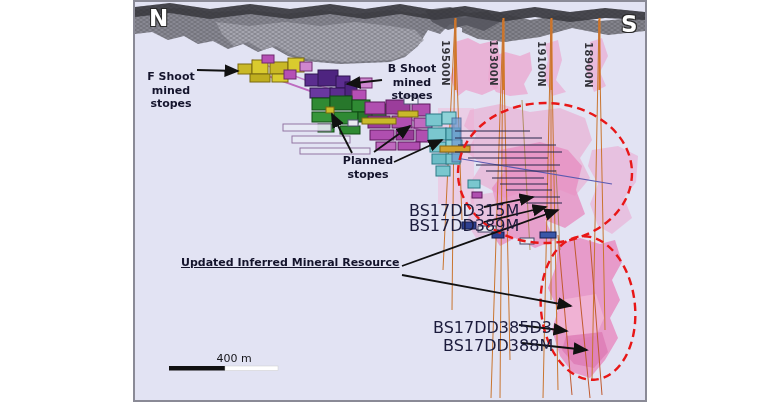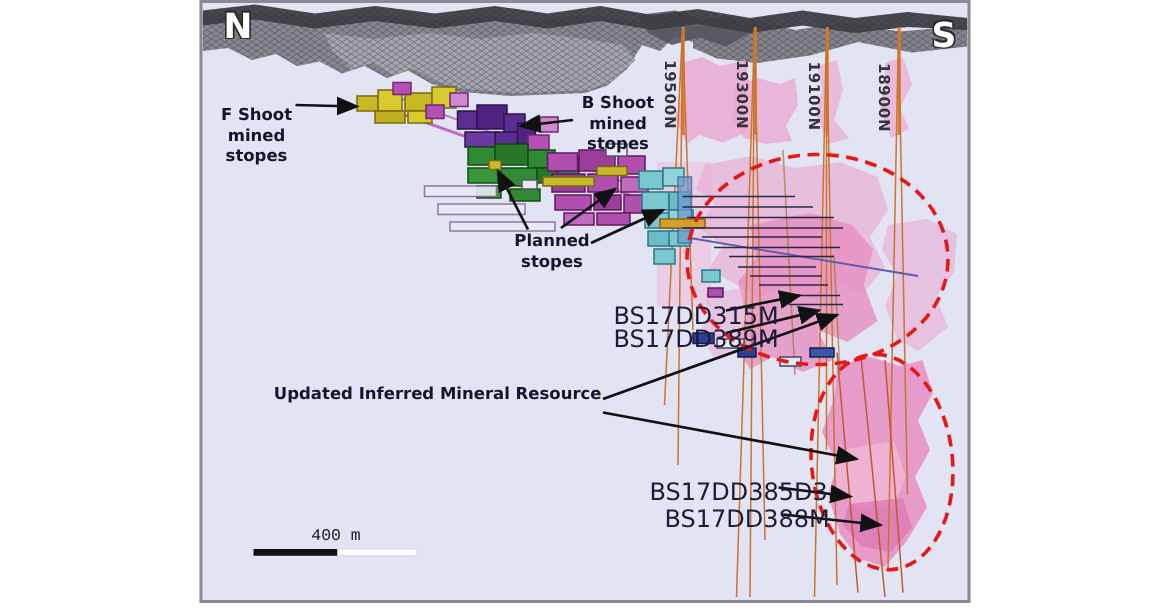--- a/index.html
+++ b/index.html
@@ -16,21 +16,21 @@
   .compass{
     font-size:23px;font-weight:bold;color:#ffffff;
     text-shadow:1px 1px 0 #2a2a2a,-1px -1px 0 #2a2a2a,1px -1px 0 #2a2a2a,-1px 1px 0 #2a2a2a;
   }
   .pitname{
     font-size:11px;font-weight:bold;color:#f2f2f6;text-align:center;line-height:12px;
     text-shadow:0 0 2px #333,1px 1px 1px #222;
   }
   .ann{font-size:11px;font-weight:bold;text-align:center;line-height:13.5px;color:#14142c;}
   .dh{font-size:16px;color:#1b1b3c;white-space:nowrap;}
-  .res{font-size:11px;font-weight:bold;text-align:right;line-height:14px;color:#14142c;}
+  .res{font-size:11px;font-weight:bold;text-align:left;line-height:14px;color:#14142c;text-decoration:underline;}
   .sec{
     font-size:10px;font-weight:bold;color:#33333a;letter-spacing:0.5px;
     writing-mode:vertical-rl;white-space:nowrap;
   }
   .scaletext{font-size:11px;color:#15151a;text-align:center;}
 </style>
 </head>
 <body>
 
 <div id="frame">
@@ -250,19 +250,19 @@
   <div class="lbl dh" style="left:274px;top:199px;">BS17DD315M</div>
   <div class="lbl dh" style="left:274px;top:214px;">BS17DD389M</div>
 
   <div class="lbl res" style="left:46px;top:254px;width:220px;">
     <div>Updated Inferred Mineral Resource</div>
   </div>
 
   <div class="lbl dh" style="left:298px;top:316px;">BS17DD385D3</div>
   <div class="lbl dh" style="left:308px;top:334px;text-align:right;">BS17DD388M</div>
 
-  <div class="lbl scaletext" style="left:64px;top:350px;width:50px;font-family:Liberation Mono, monospace;">400 m</div>
+  <div class="lbl scaletext" style="left:74px;top:350px;width:50px;">400 m</div>
 
   <div class="lbl sec" style="left:305px;top:38px;">19500N</div>
   <div class="lbl sec" style="left:353px;top:38px;">19300N</div>
   <div class="lbl sec" style="left:401px;top:39px;">19100N</div>
   <div class="lbl sec" style="left:448px;top:40px;">18900N</div>
 </div>
 
 </body></html>

